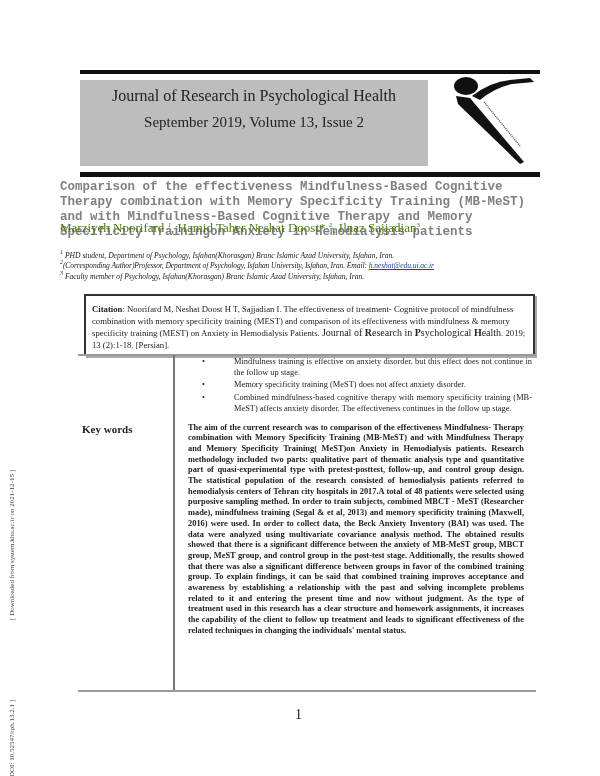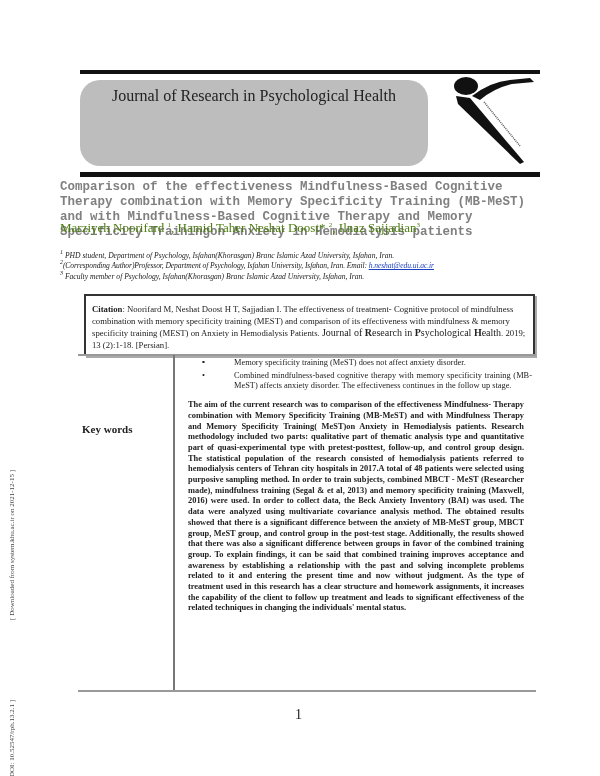--- a/index.html
+++ b/index.html
@@ -6,21 +6,21 @@
     body { width: 600px; height: 776px; position: relative; overflow: hidden; font-family: "Liberation Serif", serif; color: #1a1a1a; }
 
     .side-note { position: absolute; left: 0; width: 30px; font-size: 7px; color: #444; white-space: nowrap; }
     .side-note span { position: absolute; left: 15px; top: 0; transform-origin: 0 0; transform: rotate(-90deg) translateX(-100%); display: block; }
     .side-downloaded { top: 470px; height: 170px; }
     .side-doi { top: 600px; height: 170px; }
     .side-downloaded span { left: 8px; top: 0; }
     .side-doi span { left: 8px; top: 100px; }
 
     .top-rule { position: absolute; left: 80px; top: 70px; width: 460px; height: 4px; background: #111; }
-    .header-box { position: absolute; left: 80px; top: 80px; width: 348px; height: 86px; background: #bdbdbd; text-align: center; border-radius: 20px; }
+    .header-box { position: absolute; left: 80px; top: 80px; width: 348px; height: 86px; background: #bdbdbd; text-align: center; }
     .journal-title { margin-top: 7px; font-size: 16px; color: #222; }
     .journal-issue { margin-top: 9px; font-size: 15px; color: #222; }
     .logo { position: absolute; left: 450px; top: 74px; width: 90px; height: 92px; }
     .header-bottom-rule { position: absolute; left: 80px; top: 172px; width: 460px; height: 5px; background: #111; }
 
     .article-title { position: absolute; left: 60px; top: 180px; width: 480px; font-size: 12.5px; line-height: 15px; font-weight: bold; color: #808080; font-family: Liberation Mono, monospace; }
 
     .authors { position: absolute; left: 60px; top: 220px; font-size: 13px; color: #4d7c0f; }
     .authors sup { font-size: 7px; }
     .affil { position: absolute; left: 60px; font-size: 7.6px; font-style: italic; color: #222; white-space: nowrap; }
@@ -56,20 +56,21 @@
 <div class="side-note side-downloaded">
   <span>[ Downloaded from system.khu.ac.ir on 2021-12-15 ]</span>
 </div>
 <div class="side-note side-doi">
   <span>[ DOI: 10.52547/rph.13.2.1 ]</span>
 </div>
 
 <div class="top-rule"></div>
 <div class="header-box">
   <div class="journal-title">Journal of Research in Psychological Health</div>
+  <div class="journal-issue">September 2019, Volume 13, Issue 2</div>
 </div>
 <div class="logo">
   <svg width="90" height="92" viewBox="0 0 90 92">
     <ellipse cx="16" cy="12" rx="12" ry="9" fill="#111"></ellipse>
     <path d="M6 22 L20 24 L74 88 L70 90 L8 30 Z" fill="#111"></path>
     <path d="M22 22 Q40 8 60 6 L80 4 L84 8 L62 10 Q44 14 30 26 Z" fill="#111"></path>
     <path d="M34 28 L70 72" stroke="#555" stroke-width="1.5" stroke-dasharray="1 1"></path>
   </svg>
 </div>
 <div class="header-bottom-rule"></div>
@@ -98,20 +99,20 @@
 <div class="main-rule-top"></div>
 <div class="col-divider"></div>
 <div class="main-rule-bottom"></div>
 
 <div class="keywords">
   <div class="keywords-label">Key words</div>
 </div>
 
 <div class="right-col">
   <ul class="highlights">
-    <li><span class="bullet">•</span></li>
+    <li><span class="bullet">•</span><span>Mindfulness training is effective on  anxiety disorder, but this effect does not continue in the follow up stage.</span></li>
     <li><span class="bullet">•</span><span>Memory specificity training (MeST) does not affect anxiety disorder.</span></li>
     <li><span class="bullet">•</span><span>Combined mindfulness-based cognitive therapy with memory specificity training (MB-MeST) affects anxiety disorder. The effectiveness continues in the follow up stage.</span></li>
   </ul>
   <p class="abstract">The aim of the current research was to comparison of the effectiveness Mindfulness- Therapy combination with Memory Specificity Training (MB-MeST) and with Mindfulness Therapy and Memory Specificity Training( MeST)on Anxiety in Hemodialysis patients. Research methodology included two parts: qualitative part of thematic analysis type and quantitative part of quasi-experimental type with pretest-posttest, follow-up, and control group design. The statistical population of the research consisted of hemodialysis patients referred to hemodialysis centers of Tehran city hospitals in 2017.A total of 48 patients were selected using purposive sampling method. In order to train subjects, combined MBCT - MeST (Researcher made), mindfulness training (Segal &amp; et al, 2013) and memory specificity training (Maxwell, 2016) were used. In order to collect data, the Beck Anxiety Inventory (BAI) was used. The data were analyzed using multivariate covariance analysis method. The obtained results showed that there is a significant difference between the anxiety of MB-MeST group, MBCT group, MeST group, and control group in the post-test stage. Additionally, the results showed that there was also a significant difference between groups in favor of the combined training group. To explain findings, it can be said that combined training improves acceptance and awareness by establishing a relationship with the past and solving incomplete problems related to it and entering the present time and now without judgment. As the type of treatment used in this research has a clear structure and homework assignments, it increases the capability of the client to follow up treatment and leads to significant effectiveness of the related techniques in changing the individuals' mental status.</p>
 </div>
 
 <div class="page-number">1</div>
 
 </body></html>

